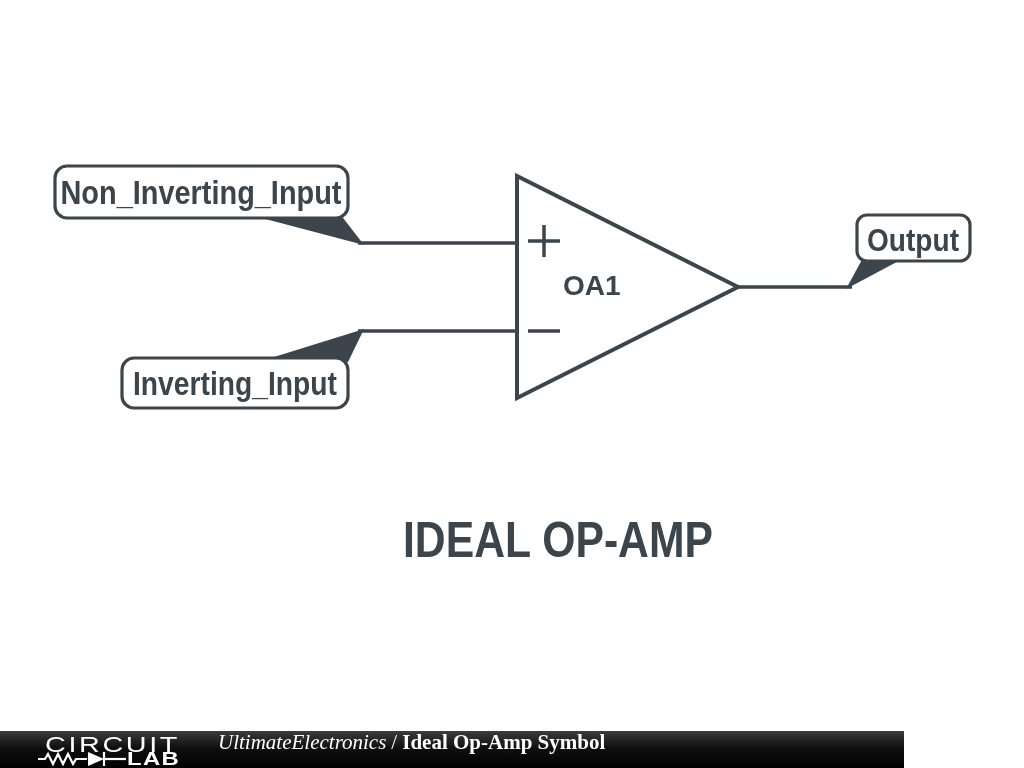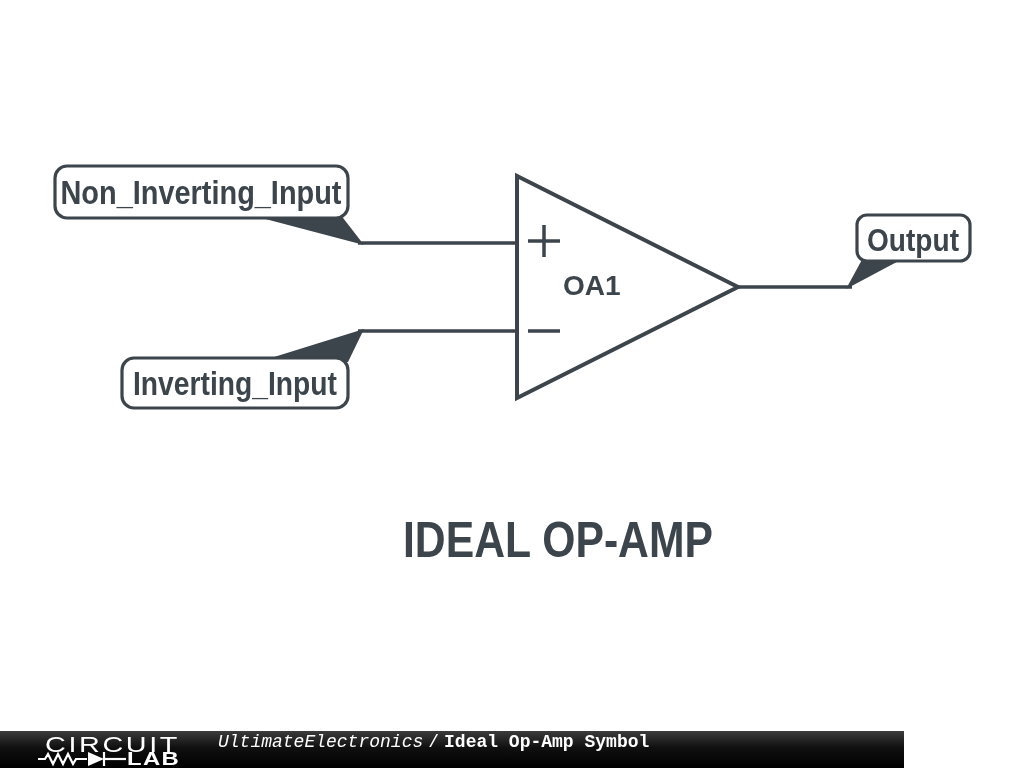--- a/index.html
+++ b/index.html
@@ -46,22 +46,22 @@
   }
   .logo-text{
     fill:var(--footer-fg);
     font-family:"Liberation Sans", sans-serif;
   }
   .logo-wire{ stroke:var(--footer-fg); stroke-width:2.2; fill:none; }
   .logo-diode{ fill:var(--footer-fg); stroke:none; }
   .footer-text{
     position:absolute; left:218px; top:3px;
     color:var(--footer-fg);
-    font-family:Liberation Mono, monospace;
-    font-size:18px; line-height:17px;
+    font-family:Liberation Serif, serif;
+    font-size:21px; line-height:17px;
     white-space:nowrap;
   }
   .footer-text .author{ font-style:italic; }
   .footer-text .sep{ margin:0 5px; }
   .footer-text .title-bold{ font-weight:bold; }
 </style>
 </head>
 <body>
 
 <div class="stage">

